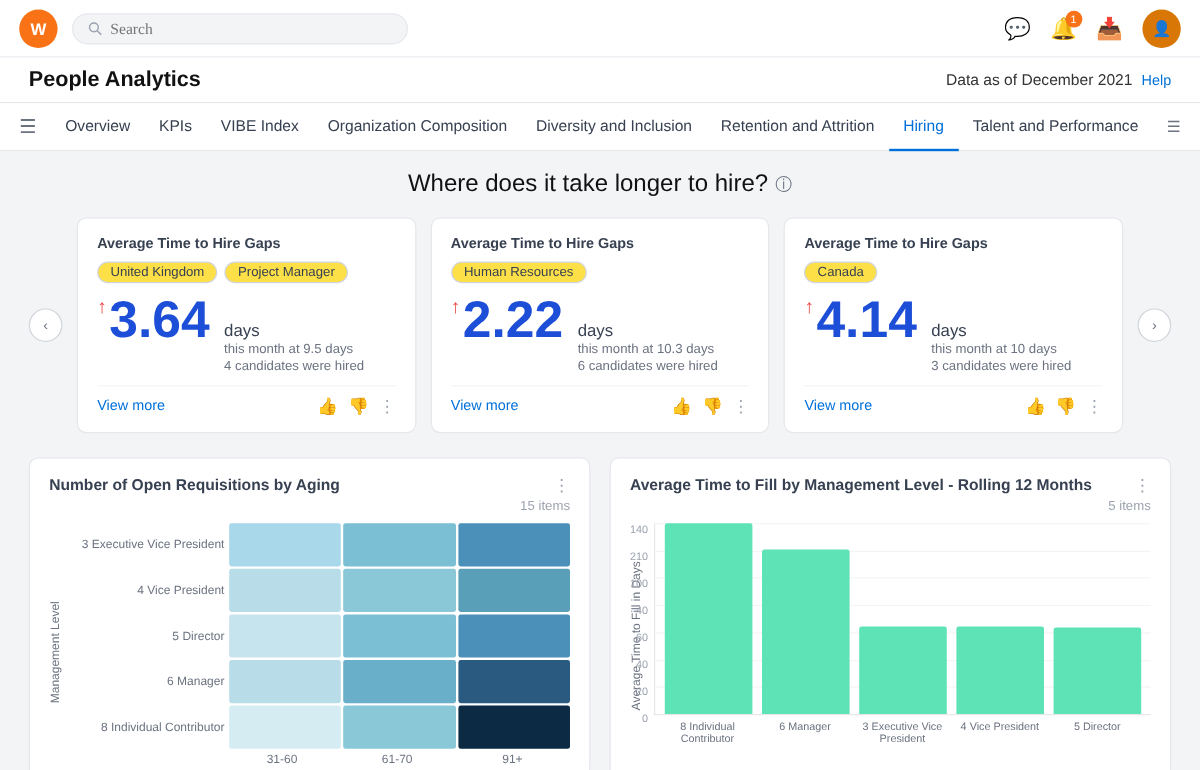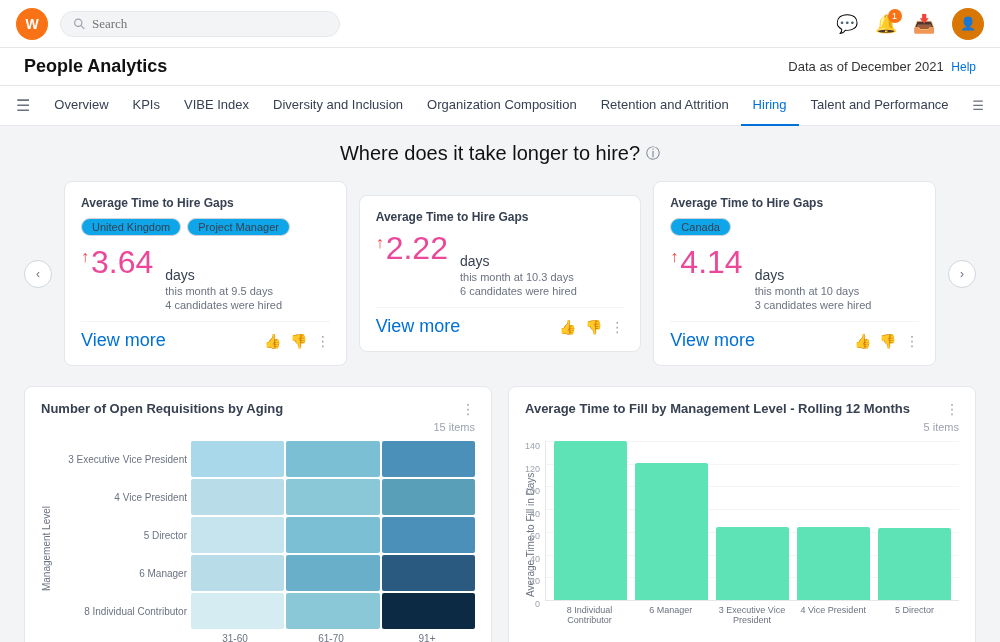--- a/index.html
+++ b/index.html
@@ -33,30 +33,30 @@
     
     .section-title { font-size: 20px; font-weight: 500; color: #111; text-align: center; margin-bottom: 16px; display: flex; align-items: center; justify-content: center; gap: 6px; }
     .info-icon { color: #6b7280; font-size: 14px; cursor: pointer; }
 
     
     .cards-row { display: flex; gap: 12px; margin-bottom: 20px; position: relative; align-items: center; }
     .nav-arrow { width: 28px; height: 28px; border: 1px solid #d1d5db; border-radius: 50%; background: #fff; display: flex; align-items: center; justify-content: center; cursor: pointer; color: #6b7280; font-size: 12px; flex-shrink: 0; }
     .card { background: #fff; border: 1px solid #e5e7eb; border-radius: 8px; padding: 14px 16px; flex: 1; min-width: 0; }
     .card-title { font-size: 12px; font-weight: 600; color: #374151; margin-bottom: 8px; }
     .card-tags { display: flex; gap: 6px; margin-bottom: 10px; flex-wrap: wrap; }
-    .tag { background: #0ea5e9; border: 1px solid #d1d5db; border-radius: 12px; padding: 2px 10px; font-size: 11px; color: #374151; }
+    .tag { background: #fde047; border: 1px solid #d1d5db; border-radius: 12px; padding: 2px 10px; font-size: 11px; color: #374151; }
     .card-stats { display: flex; align-items: flex-start; gap: 12px; margin-bottom: 10px; }
     .big-number { display: flex; align-items: flex-start; gap: 2px; }
     .arrow-up { color: #ef4444; font-size: 16px; font-weight: bold; margin-top: 2px; }
-    .number-val { font-size: 32px; font-weight: 400; line-height: 1; color: #ec4899; }
+    .number-val { font-size: 43px; font-weight: 700; line-height: 1; color: #1d4ed8; }
     .days-label { font-size: 14px; color: #374151; margin-top: 19px; }
     .sub-stats { display: flex; flex-direction: column; gap: 2px; margin-top: 2px; }
     .sub-stat { font-size: 11px; color: #6b7280; }
     .card-footer { display: flex; align-items: center; justify-content: space-between; padding-top: 8px; border-top: 1px solid #f3f4f6; }
-    .view-more { color: #0070d9; font-size: 18px; cursor: pointer; font-weight: 500; }
+    .view-more { color: #0070d9; font-size: 12px; cursor: pointer; font-weight: 500; }
     .card-actions { display: flex; align-items: center; gap: 8px; color: #9ca3af; font-size: 14px; }
     .card-action { cursor: pointer; }
 
     
     .charts-row { display: flex; gap: 16px; }
     .chart-card { background: #fff; border: 1px solid #e5e7eb; border-radius: 8px; padding: 14px 16px; flex: 1; }
     .chart-header { display: flex; align-items: flex-start; justify-content: space-between; margin-bottom: 4px; }
     .chart-title { font-size: 13px; font-weight: 600; color: #374151; }
     .chart-items { font-size: 11px; color: #9ca3af; text-align: right; margin-bottom: 8px; }
     .chart-menu { color: #9ca3af; cursor: pointer; font-size: 14px; }
@@ -98,22 +98,22 @@
     <span>Data as of December 2021</span>
     <span class="help-link">Help</span>
   </span>
 </div>
 
 <div class="tabbar">
   <div class="tabbar-menu-icon">☰</div>
   <div class="tab">Overview</div>
   <div class="tab">KPIs</div>
   <div class="tab">VIBE Index</div>
+  <div class="tab">Organization Composition</div>
   <div class="tab">Diversity and Inclusion</div>
-  <div class="tab">Organization Composition</div>
   <div class="tab">Retention and Attrition</div>
   <div class="tab active">Hiring</div>
   <div class="tab">Talent and Performance</div>
   <div class="tabbar-end-icon">☰</div>
 </div>
 
 <div class="main">
 
   <div class="section-title">
     <span>Where does it take longer to hire?</span>
@@ -145,20 +145,23 @@
         <div class="card-actions">
           <span class="card-action">👍</span>
           <span class="card-action">👎</span>
           <span class="card-action">⋮</span>
         </div>
       </div>
     </div>
 
     <div class="card">
       <div class="card-title">Average Time to Hire Gaps</div>
+      <div class="card-tags">
+        <span class="tag">Human Resources</span>
+      </div>
       <div class="card-stats">
         <div class="big-number">
           <span class="arrow-up">↑</span>
           <span class="number-val">2.22</span>
         </div>
         <div class="sub-stats">
           <span class="days-label">days</span>
           <span class="sub-stat">this month at 10.3 days</span>
           <span class="sub-stat">6 candidates were hired</span>
         </div>
@@ -277,21 +280,21 @@
       </div>
       <div class="chart-items">5 items</div>
 
       <div style="display:flex; gap:4px;">
         <div style="writing-mode:vertical-rl; transform:rotate(180deg); font-size:10px; color:#6b7280; text-align:center; width:16px;">Average Time to Fill in Days</div>
 
         <div style="flex:1; position:relative;">
 
           <div style="position:absolute; left:-20px; top:0; bottom:20px; display:flex; flex-direction:column; justify-content:space-between; text-align:right; z-index:2;">
             <span style="font-size:9px; color:#9ca3af;">140</span>
-            <span style="font-size:9px; color:#9ca3af;">120</span>
+            <span style="font-size:9px; color:#9ca3af;">210</span>
             <span style="font-size:9px; color:#9ca3af;">100</span>
             <span style="font-size:9px; color:#9ca3af;">40</span>
             <span style="font-size:9px; color:#9ca3af;">60</span>
             <span style="font-size:9px; color:#9ca3af;">40</span>
             <span style="font-size:9px; color:#9ca3af;">20</span>
             <span style="font-size:9px; color:#9ca3af;">0</span>
           </div>
 
           <div style="display:flex; align-items:flex-end; gap:8px; height:160px; border-left:1px solid #e5e7eb; border-bottom:1px solid #e5e7eb; padding:0 8px; position:relative;">
 

